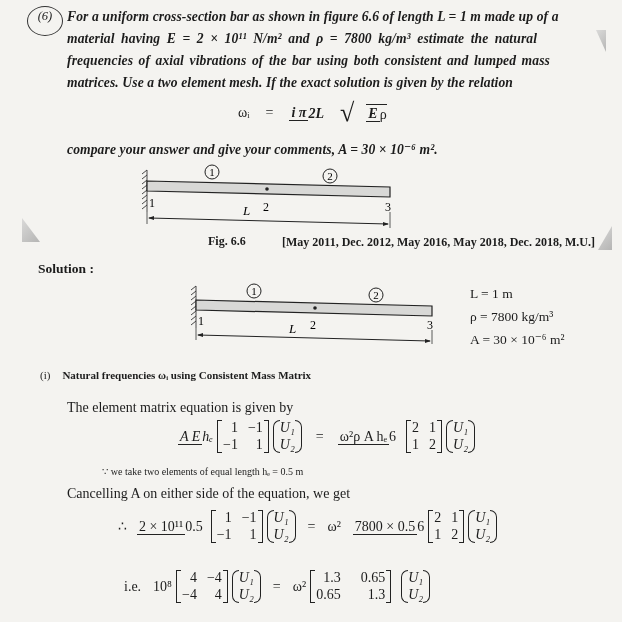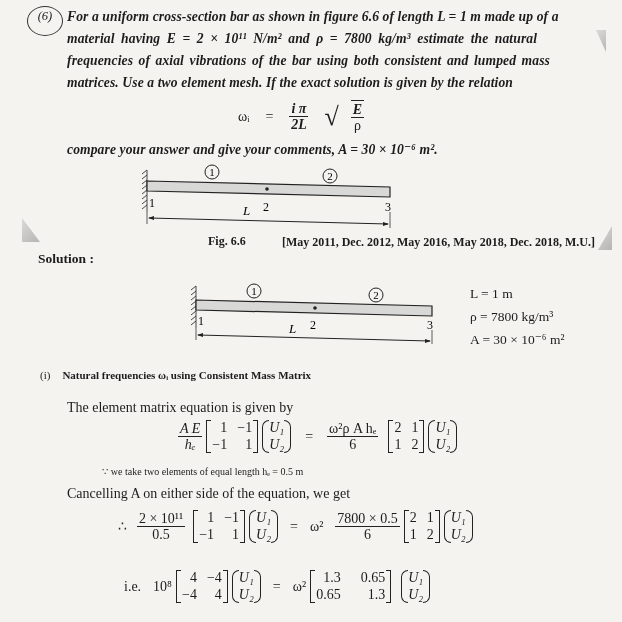--- a/index.html
+++ b/index.html
@@ -15,21 +15,21 @@
   .prob-text {
     left:67px; font-size:13.6px; font-style:italic; font-weight:bold;
     white-space:nowrap; line-height:17px; letter-spacing:0.1px;
   }
   .circ-num {
     left:27px; top:6px; width:36px; height:30px;
     border:1.4px solid #333; border-radius:50%;
     font-size:12.5px; font-style:italic;
     display:flex; align-items:flex-start; justify-content:center; padding-top:2px; box-sizing:border-box;
   }
-  .frac { display:inline-flex; flex-direction:column; align-items:center; vertical-align:middle; }
+  .frac { display:inline-flex; align-items:center; vertical-align:middle; }
   .frac .num { border-bottom:1px solid #222; padding:0 2px; line-height:15px; }
   .frac .den { line-height:15px; }
   .mat {
     display:inline-grid; vertical-align:middle; position:relative;
     padding:0 6px; column-gap:10px; row-gap:1px; text-align:right;
   }
   .mat.sq::before, .mat.sq::after {
     content:""; position:absolute; top:0; bottom:0; width:4px; border:1.2px solid #222;
   }
   .mat.sq::before { left:0; border-right:none; }
@@ -104,21 +104,21 @@
     <polygon points="254,64 248,62 248,66" fill="#222"></polygon>
   </svg>
 </div>
 <div class="abs bold" style="left:208px; top:234px; font-size:12px;">Fig. 6.6</div>
 <div class="abs bold" style="left:282px; top:235px; font-size:12px; white-space:nowrap;">[May 2011, Dec. 2012, May 2016, May 2018, Dec. 2018, M.U.]</div>
 
 <div class="abs smudge" style="left:22px; top:218px; width:18px; height:24px; clip-path:polygon(0 0,0 100%,100% 100%);"></div>
 <div class="abs smudge" style="left:598px; top:226px; width:14px; height:24px; clip-path:polygon(100% 0,0 100%,100% 100%);"></div>
 <div class="abs smudge" style="left:596px; top:30px; width:10px; height:22px; clip-path:polygon(0 0,100% 0,100% 100%);"></div>
 
-<div class="abs bold" style="left:38px; top:251px; font-size:13.5px;">Solution :</div>
+<div class="abs bold" style="left:38px; top:261px; font-size:13.5px;">Solution :</div>
 
 <div class="abs figure" style="left:182px; top:280px; width:260px; height:65px;">
   <svg width="260" height="65" viewBox="0 0 260 65">
     <g stroke="#333" stroke-width="0.9">
       <line x1="14" y1="6" x2="14" y2="48"></line>
       <line x1="9" y1="10" x2="14" y2="6"></line>
         <line x1="9" y1="15" x2="14" y2="11"></line>
       <line x1="9" y1="20" x2="14" y2="16"></line>
         <line x1="9" y1="25" x2="14" y2="21"></line>
       <line x1="9" y1="30" x2="14" y2="26"></line>

